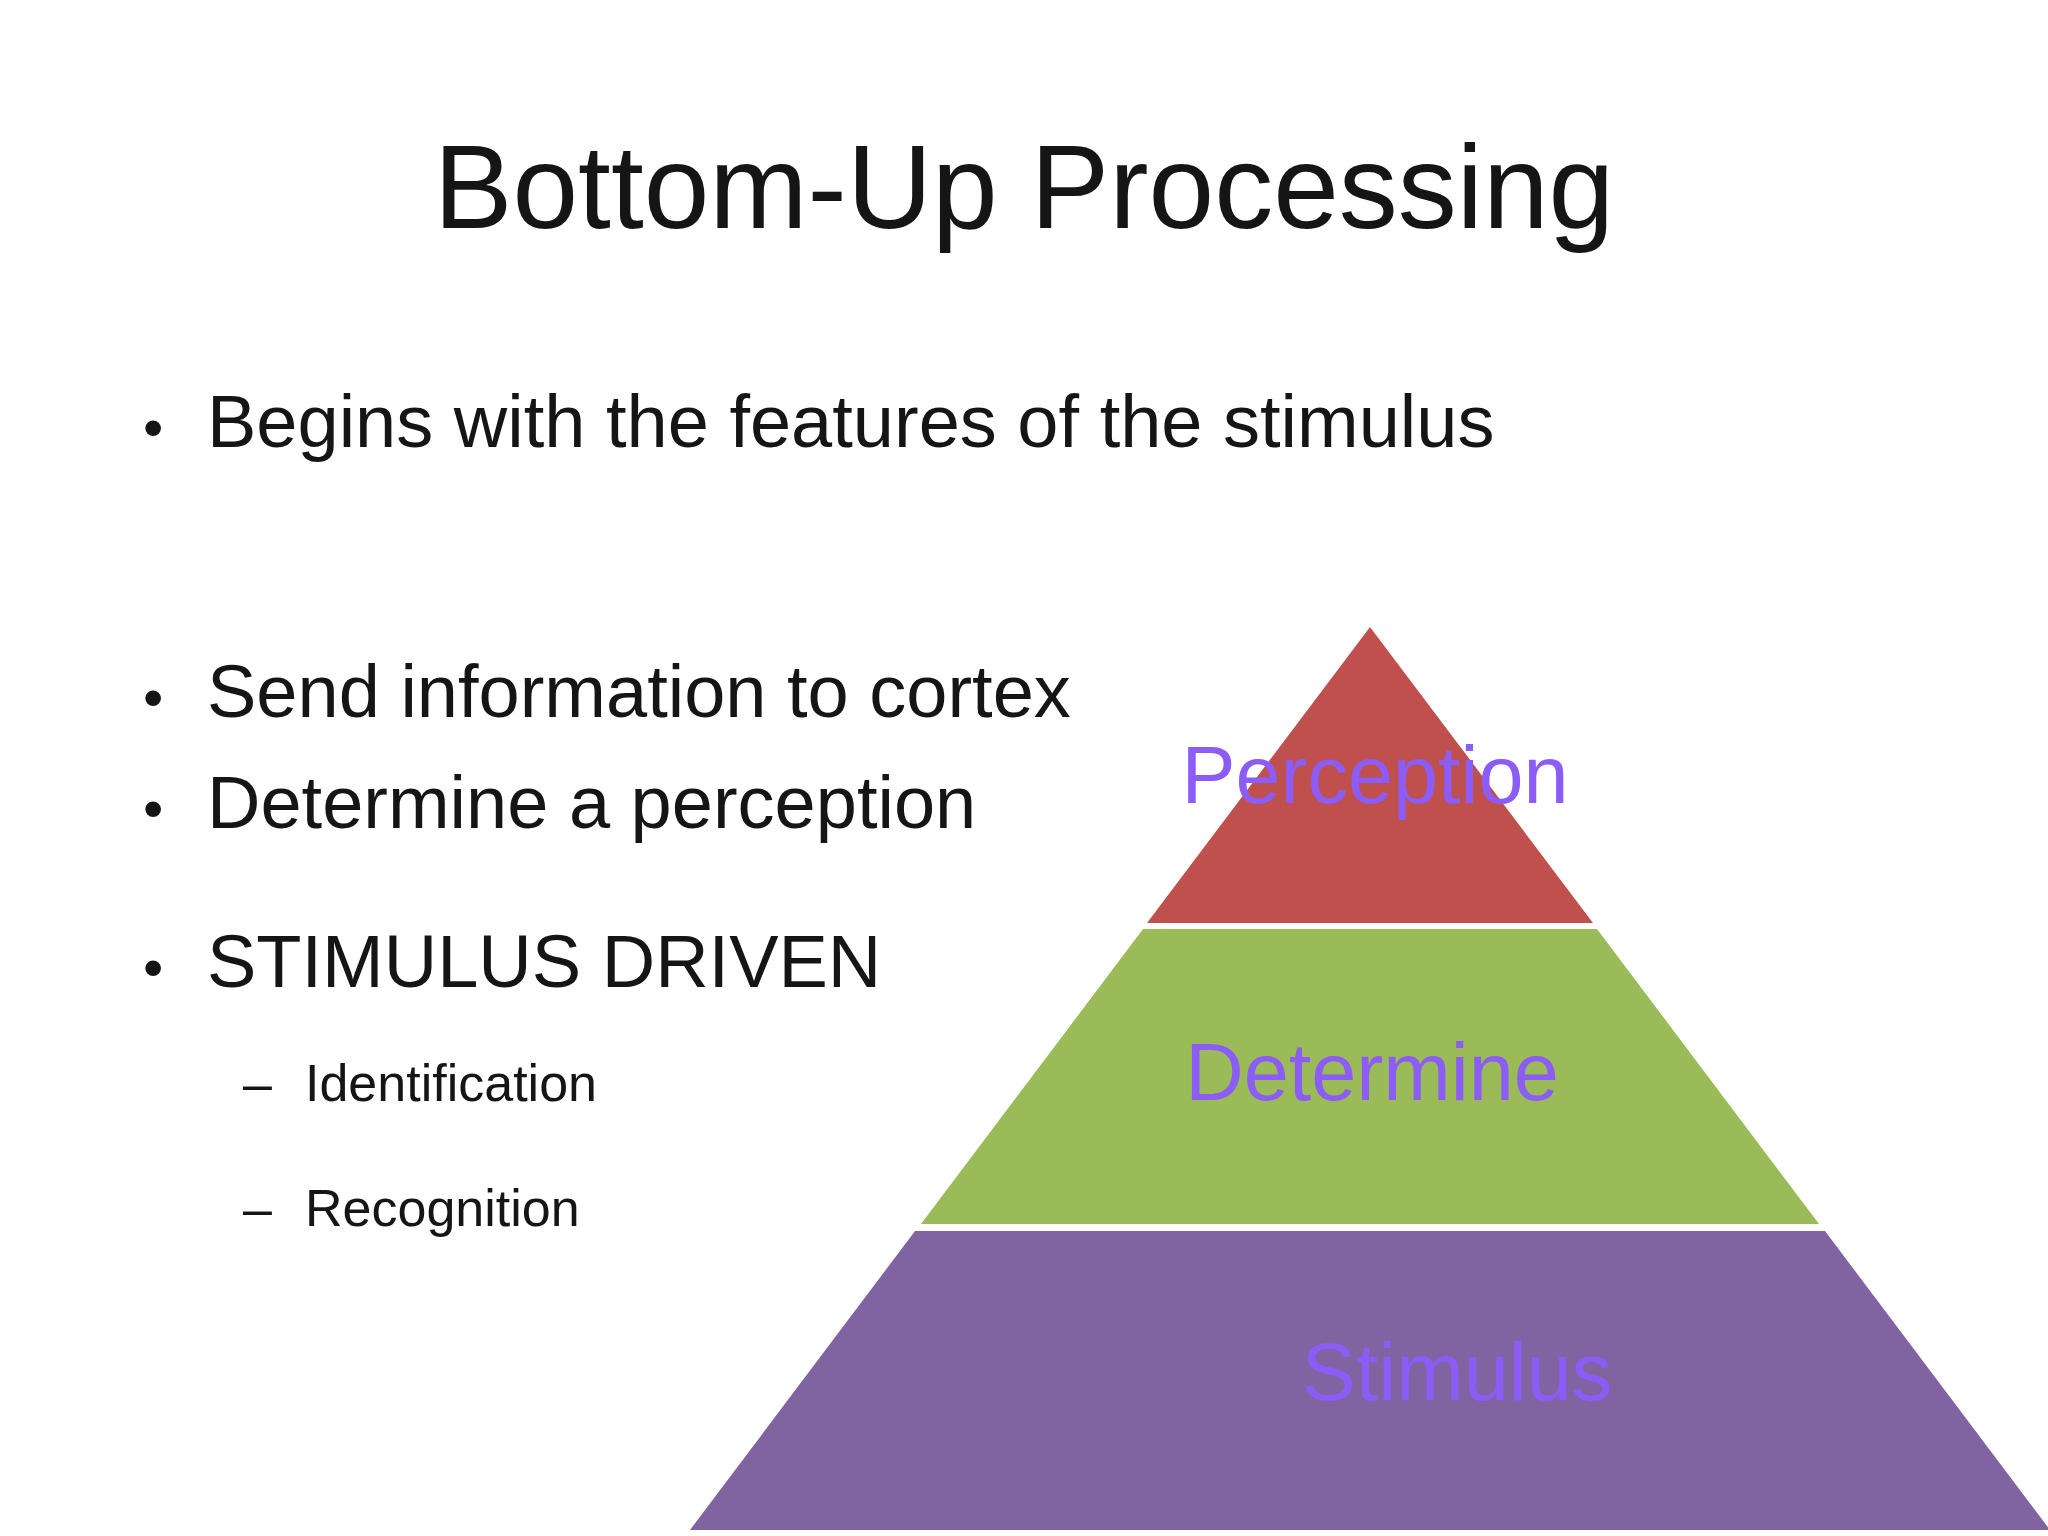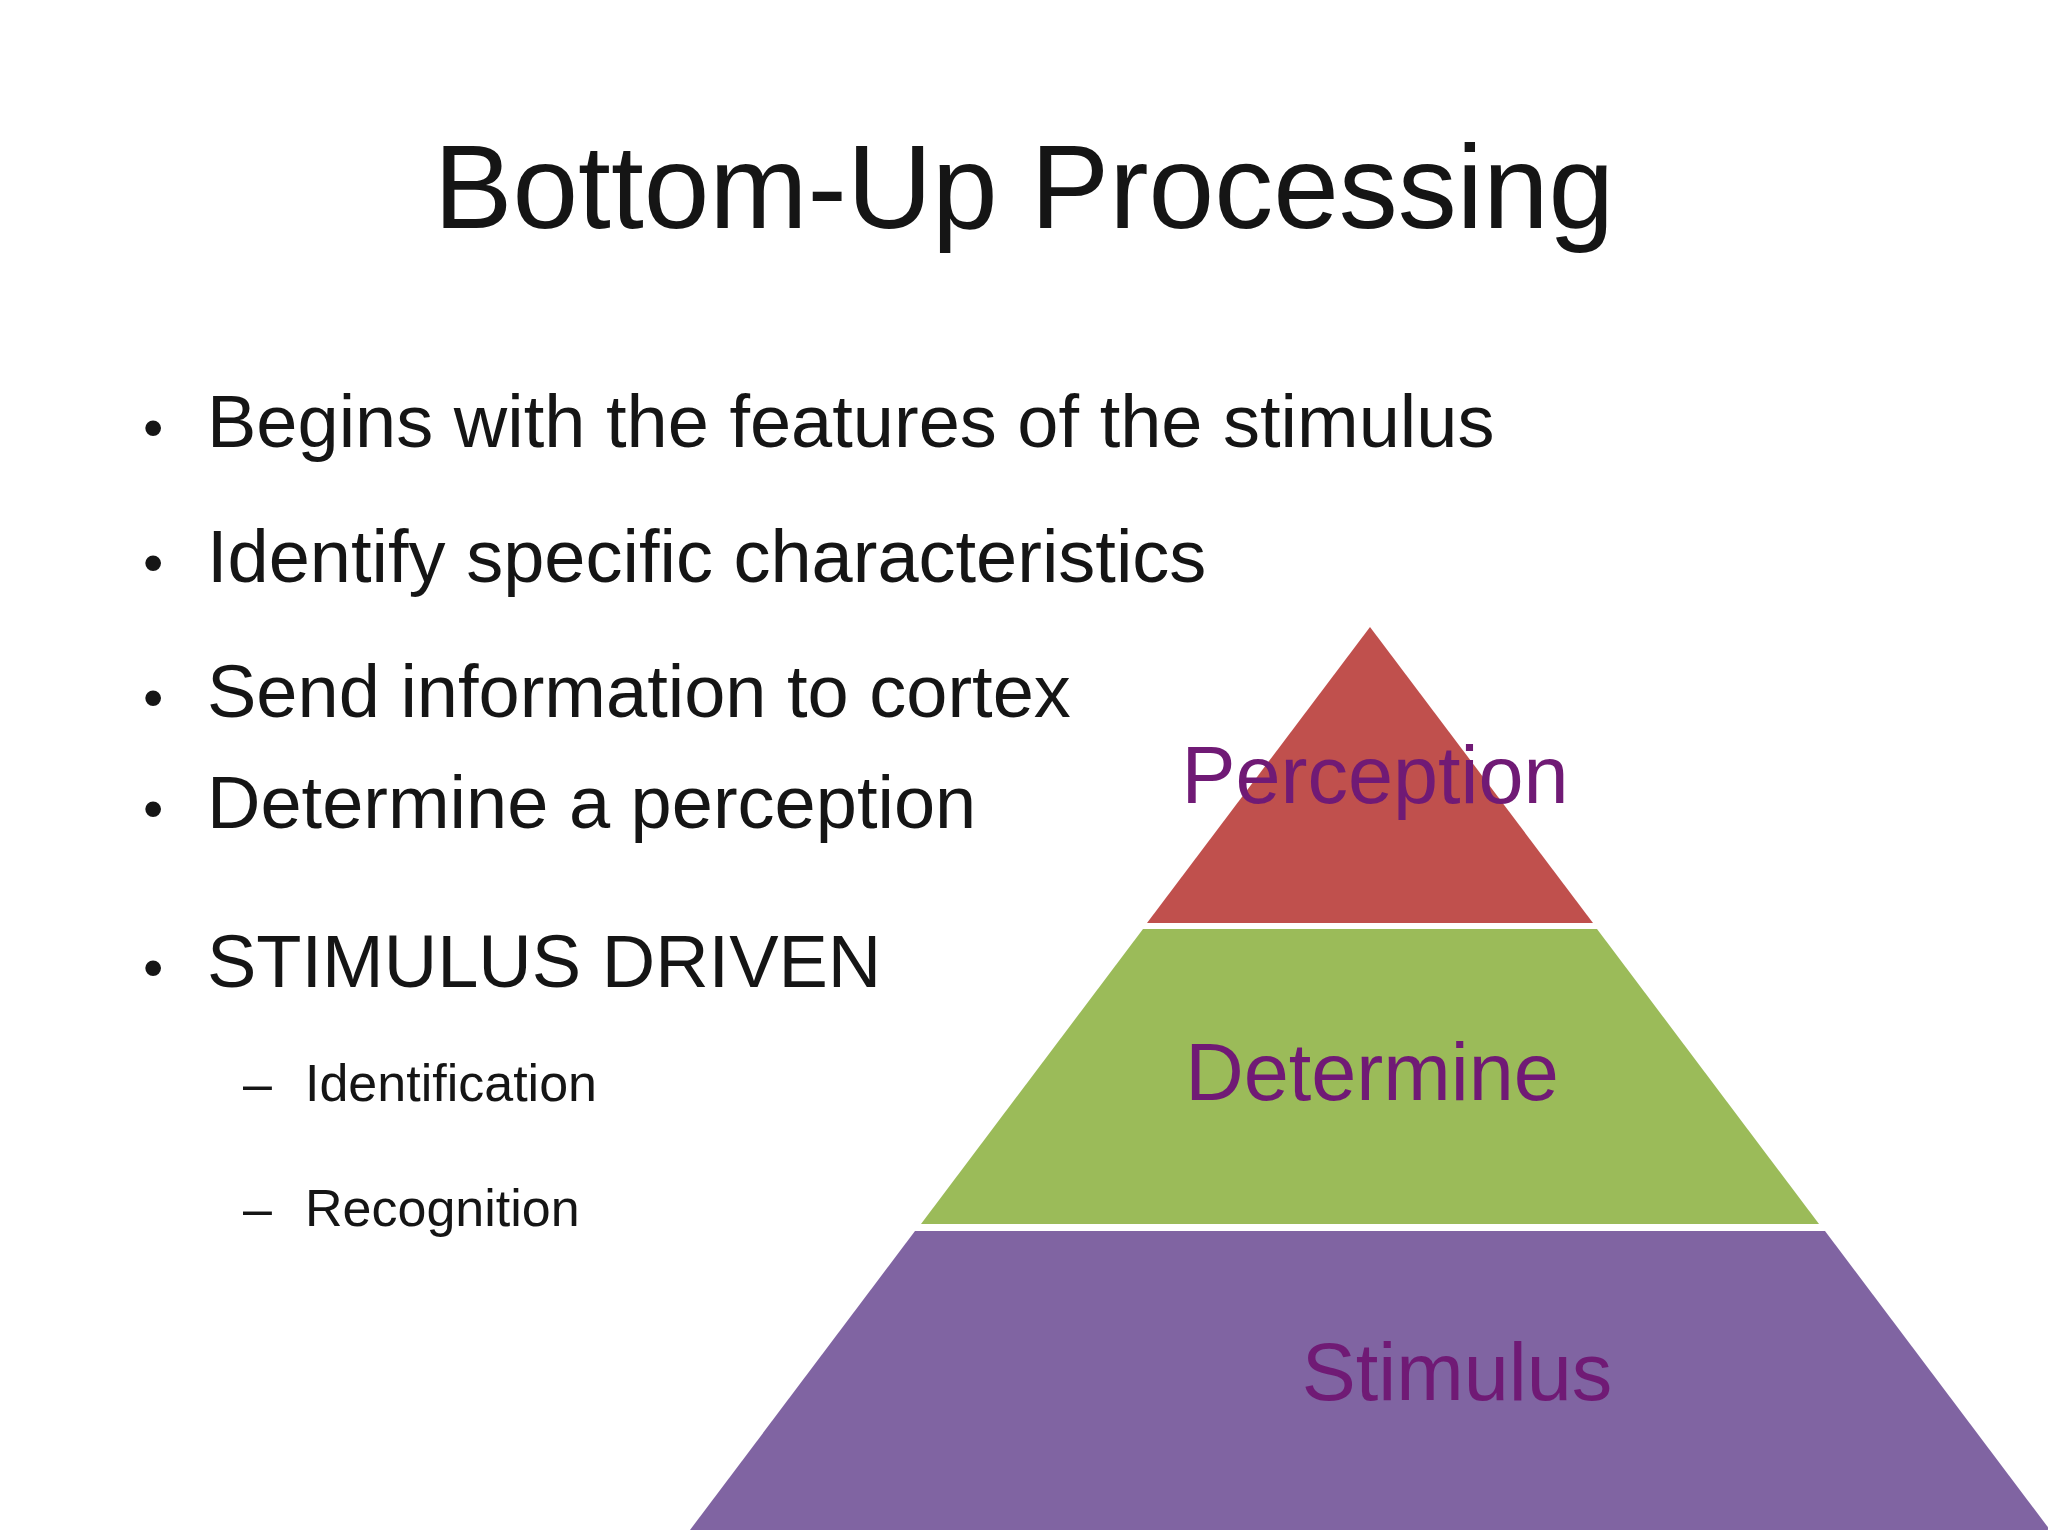--- a/index.html
+++ b/index.html
@@ -57,41 +57,38 @@
     top: 0;
     width: 2048px;
     height: 1536px;
   }
   .tier-label {
     position: absolute;
     transform: translate(-50%, -50%);
     font-size: 81px;
     line-height: 1;
     white-space: nowrap;
-    color: #701a75;
+    color: #8b5cf6;
   }
 </style>
 </head>
 <body>
 
 <div id="slide">
 
   <div class="title">Bottom-Up Processing</div>
 
   <svg id="pyramid-svg" viewBox="0 0 2048 1536" aria-hidden="true">
     <polygon points="1370,627 1147,923 1593,923" fill="#c0504d"></polygon>
     <polygon points="1143,929 1597,929 1819,1224 921,1224" fill="#9bbb59"></polygon>
     <polygon points="915,1231 1825,1231 2050,1530 690,1530" fill="#8064a2"></polygon>
   </svg>
 
   <div class="bullet-line" style="top:385px">
     <span class="marker">•</span><span>Begins with the features of the stimulus</span>
-  </div>
-  <div class="bullet-line" style="top:520px">
-    <span class="marker">•</span><span>Identify specific characteristics</span>
   </div>
   <div class="bullet-line" style="top:655px">
     <span class="marker">•</span><span>Send information to cortex</span>
   </div>
   <div class="bullet-line" style="top:766px">
     <span class="marker">•</span><span>Determine a perception</span>
   </div>
   <div class="bullet-line" style="top:925px">
     <span class="marker">•</span><span>STIMULUS DRIVEN</span>
   </div>

